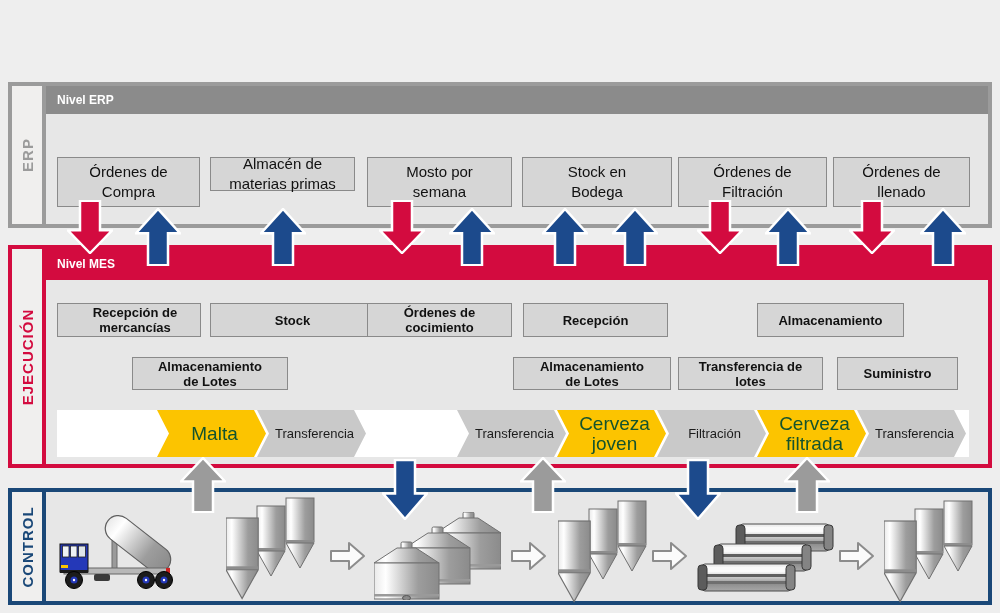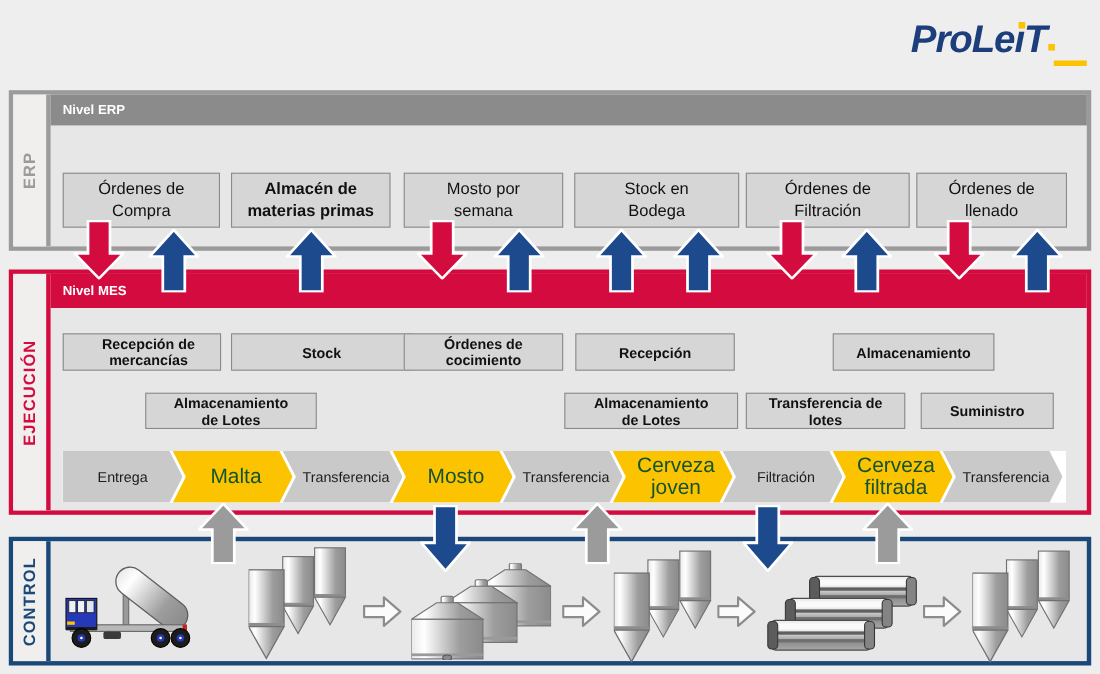--- a/index.html
+++ b/index.html
@@ -28,21 +28,21 @@
   #mes-header{height:31px;line-height:31px;background:#d30b3f;}
 
   
   .gbox{position:absolute;background:#d6d6d6;border:1px solid #8a8a8a;box-sizing:border-box;
         display:flex;align-items:center;justify-content:center;text-align:center;
         white-space:pre-line;color:#111;z-index:5;}
   .erp-box{font-size:15px;line-height:20px;}
   .mes-box{font-size:13px;line-height:15px;font-weight:bold;}
 
   .eb0{left:57px;top:157px;width:143px;height:50px;}
-  .eb1{left:210px;top:157px;width:145px;height:50px;font-weight:bold;}
+  .eb1{left:210px;top:157px;width:145px;height:34px;}
   .eb2{left:367px;top:157px;width:145px;height:50px;}
   .eb3{left:522px;top:157px;width:150px;height:50px;text-align:center;}
   .eb4{left:678px;top:157px;width:149px;height:50px;}
   .eb5{left:833px;top:157px;width:137px;height:50px;}
   .ewide{left:678px;top:118px;width:292px;height:29px;font-size:15px;}
 
   .m10{left:57px;top:303px;width:144px;height:34px;padding-left:12px;}
   .m11{left:210px;top:303px;width:165px;height:34px;}
   .m12{left:367px;top:303px;width:145px;height:34px;}
   .m13{left:523px;top:303px;width:145px;height:34px;}
@@ -123,24 +123,20 @@
       </g>
       <g id="arrdown">
         <polygon points="13,1 33,1 33,35 45,35 23,61 1,35 13,35" fill="currentColor" stroke="#ffffff" stroke-width="2.5" stroke-linejoin="miter"></polygon>
       </g>
       <g id="arrup">
         <polygon points="13,61 33,61 33,27 45,27 23,1 1,27 13,27" fill="currentColor" stroke="#ffffff" stroke-width="2.5" stroke-linejoin="miter"></polygon>
       </g>
     </defs>
   </svg>
 
-  <div id="logo">
-    <span>ProLe</span><span class="iwrap"><span>ı</span><span class="idot"></span></span><span>T</span><span class="period"></span>
-    <span class="dash"></span>
-  </div>
 
   <div class="band" id="erp-band">
     <div class="side">
       <span class="vlabel">ERP</span>
     </div>
     <div class="hdr" id="erp-header">
       <span>Nivel ERP</span>
     </div>
   </div>
   <div class="gbox erp-box eb0">Órdenes de
@@ -207,24 +203,22 @@
   <div class="gbox mes-box m14">Almacenamiento</div>
   <div class="gbox mes-box m20">Almacenamiento
 de Lotes</div>
   <div class="gbox mes-box m22">Almacenamiento
 de Lotes</div>
   <div class="gbox mes-box m23">Transferencia de
 lotes</div>
   <div class="gbox mes-box m24">Suministro</div>
 
   <div id="flow">
-    <div class="seg first gray s0">Entrega</div>
     <div class="seg mid yellow s1">Malta</div>
     <div class="seg mid gray s2">Transferencia</div>
-    <div class="seg mid yellow s3">Mosto</div>
     <div class="seg mid gray s4">Transferencia</div>
     <div class="seg mid yellow s5">Cerveza
 joven</div>
     <div class="seg mid gray s6">Filtración</div>
     <div class="seg mid yellow s7">Cerveza
 filtrada</div>
     <div class="seg mid gray s8">Transferencia</div>
   </div>
 
   <svg class="varrow grayarr" style="left:180px;top:457px" width="46" height="56" viewBox="0 0 46 62" preserveAspectRatio="none">

